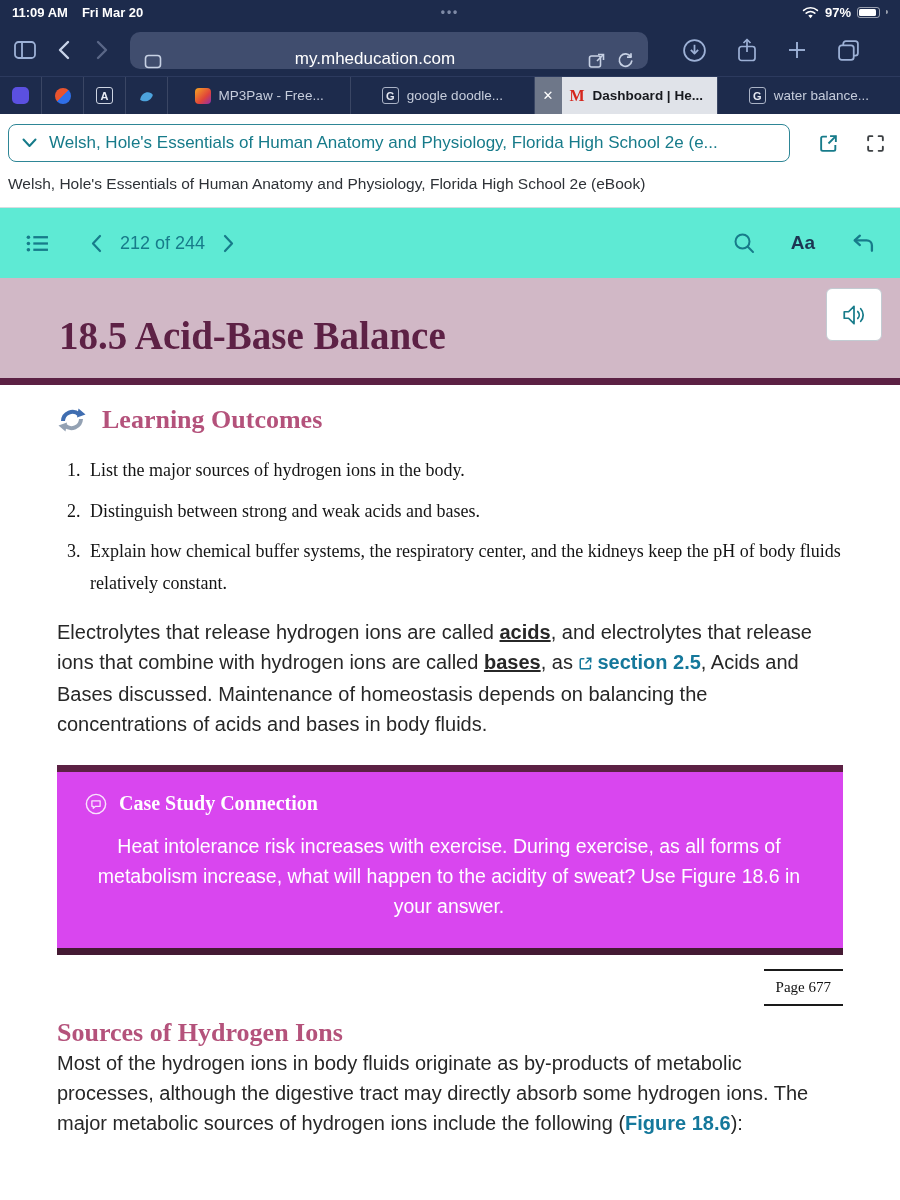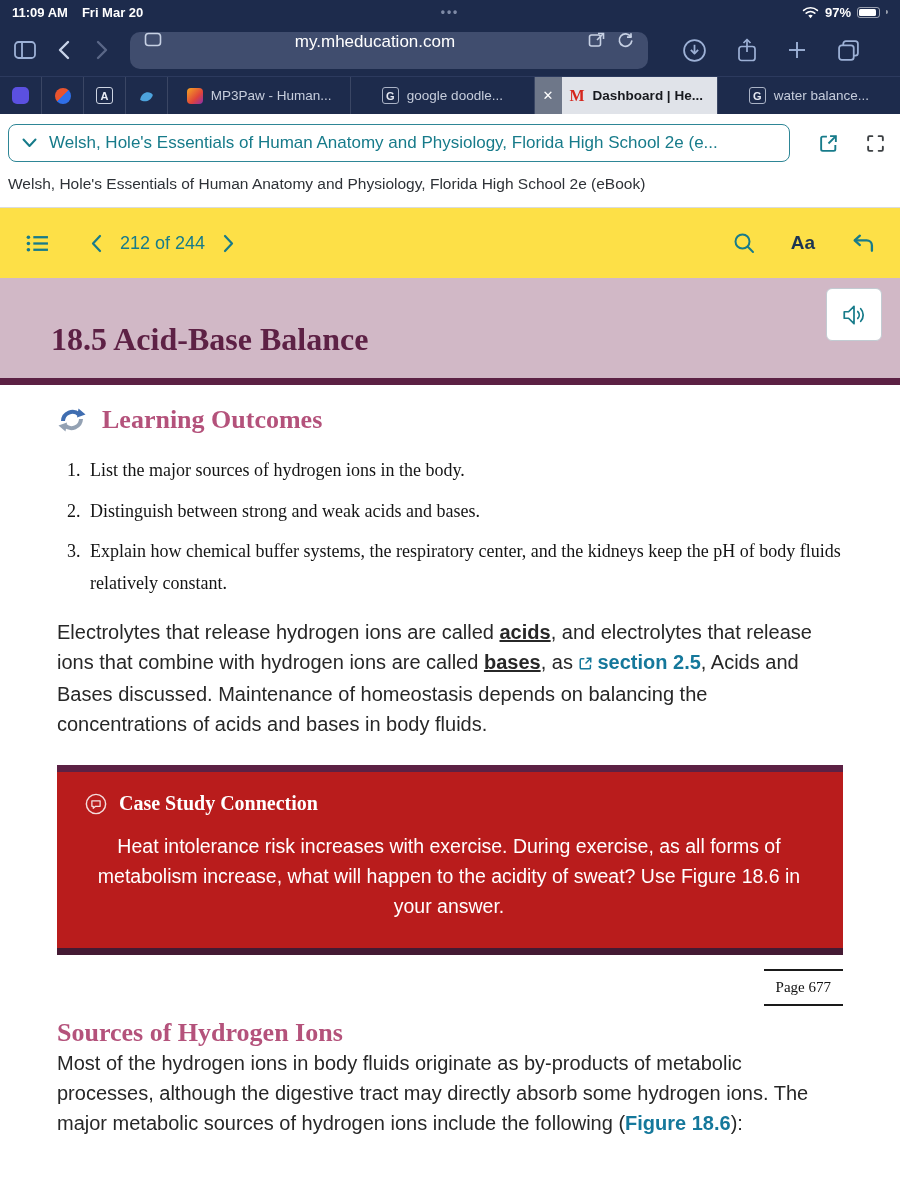--- a/index.html
+++ b/index.html
@@ -16,21 +16,21 @@
   .batt-fill { display:block; width:92%; height:100%; background:#fff; border-radius:1.5px; }
   .batt-nub { width:2px; height:4px; background:rgba(255,255,255,.55); border-radius:0 2px 2px 0; display:inline-block; }
 
   
   .toolbar { height:52px; background:#1d2b4c; display:flex; align-items:center; padding:0 14px; color:#9db1d6; }
   .tb-icon { display:inline-flex; align-items:center; justify-content:center; cursor:default; }
   .tb-icon.dim { color:#5a6787; }
   .tb-icon + .tb-icon { margin-left:0; }
   .toolbar .gap-s { margin-right:22px; } .toolbar .gap-m { margin-right:26px; }
   .addr { flex:0 0 518px; height:37px; margin-left:22px; background:#404d6e; border-radius:10px;
-    display:flex; align-items:flex-start; padding:0 14px; color:#c7d1e4; }
+    display:flex; align-items:flex-end; padding:0 14px; color:#c7d1e4; }
   .addr-url { flex:1; text-align:center; color:#fff; font-size:17px; }
   .addr .tb-icon { color:#c7d1e4; }
   .tb-right { display:flex; align-items:center; gap:30px; margin-left:34px; }
 
   
   .tab-bar { height:38px; background:#1d2b4c; display:flex; border-top:1px solid #2c3a5e; }
   .pinned { width:42px; display:flex; align-items:center; justify-content:center; border-right:1px solid #3a4664; }
   .fav { display:inline-flex; align-items:center; justify-content:center; }
   .fav-purple { width:17px; height:17px; border-radius:5px; background:#5b50e0; }
   .fav-red { width:16px; height:16px; border-radius:50%; background:linear-gradient(135deg,#e8542f 50%,#2f6fe8 50%); }
@@ -52,48 +52,48 @@
   .findbar { background:#fff; padding:10px 10px 0 8px; display:flex; align-items:center; height:48px; }
   .pill { flex:0 0 782px; height:38px; border:1.5px solid #2e8696; border-radius:8px; display:flex;
     align-items:center; gap:12px; padding:0 13px; color:#177b8a; font-size:17px; white-space:nowrap; overflow:hidden; }
   .find-icons { display:flex; align-items:center; gap:26px; margin-left:28px; }
   .ic-dark { color:#3c4043; }
 
   .page-title-row { background:#fff; padding:13px 10px 14px 8px; font-size:15.5px; color:#2e3237;
     border-bottom:1px solid #d9dce0; }
 
   
-  .reader-bar { height:70px; background:#fde047; display:flex; align-items:center; padding:0 26px; color:#177b8a; }
+  .reader-bar { height:70px; background:#5eead4; display:flex; align-items:center; padding:0 26px; color:#177b8a; }
   .reader-bar .toc { margin-right:42px; }
   .page-nav { display:flex; align-items:center; gap:18px; font-size:18px; }
   .reader-right { margin-left:auto; display:flex; align-items:center; gap:36px; }
   .aa { font-size:19px; font-weight:bold; color:#1c3552; }
 
   
   .band { height:100px; background:#d1b8c6; position:relative; }
-  .band h1 { position:absolute; left:51px; bottom:20px; font-family:"Liberation Serif",serif;
-    font-size:32px; font-weight:bold; color:#5d2145; }
+  .band h1 { position:absolute; left:59px; bottom:20px; font-family:"Liberation Serif",serif;
+    font-size:39px; font-weight:bold; color:#5d2145; }
   .audio-btn { position:absolute; top:10px; right:18px; width:56px; height:53px; background:#fff;
     border:1px solid #c2cbd2; border-radius:6px; display:flex; align-items:center; justify-content:center;
     color:#177b8a; }
   .rule { height:7px; background:#5c2144; }
 
   
   .main { padding:20px 57px 0 57px; background:#fff; }
   .lo-head { display:flex; align-items:center; gap:15px; margin-bottom:20px; }
   .lo-head h2, .sources-head { font-family:"Liberation Serif",serif; font-size:26px; font-weight:bold; color:#b4527b; }
   ol.outcomes { font-family:"Liberation Serif",serif; font-size:18px; color:#141414;
     padding-left:26px; margin:0 0 18px 2px; }
   ol.outcomes li { margin-bottom:9px; line-height:1.75; padding-left:5px; max-width:770px; }
   .para { font-size:20px; line-height:1.5; color:#272727; margin-bottom:26px; max-width:795px; }
   .term { font-weight:bold; text-decoration:underline; }
   .tlink { color:#15789b; font-weight:bold; white-space:nowrap; cursor:pointer; }
   .tlink .mini-ic { display:inline-block; vertical-align:-2px; margin-right:4px; }
 
-  .case { background:#b91c1c; border-top:7px solid #5c2144; border-bottom:7px solid #441a33;
+  .case { background:#d946ef; border-top:7px solid #5c2144; border-bottom:7px solid #441a33;
     padding:20px 30px 26px 28px; color:#fff; margin-bottom:14px; }
   .case-head { display:flex; align-items:center; gap:12px; margin-bottom:16px;
     font-family:"Liberation Serif",serif; font-size:20px; font-weight:bold; }
   .case-body { font-size:19.5px; line-height:1.55; max-width:748px;text-align:center; }
 
   .marker-row { display:flex; justify-content:flex-end; margin-bottom:12px; }
   .page-marker { border-top:2px solid #1a1a1a; border-bottom:2px solid #1a1a1a; padding:8px 12px;
     font-family:"Liberation Serif",serif; font-size:15px; color:#111; }
   .sources-head { }
 </style>
@@ -202,21 +202,21 @@
     </div>
   <div class="pinned">
     <span class="fav">
         <svg width="17" height="14" viewBox="0 0 16 13">
           <path d="M2 10 C3.5 2 11.5 1.5 14 5.5 C12 11.5 6 13 2 10 Z" fill="#4da3dd"></path>
         </svg>
       </span>
   </div>
   <div class="tab">
     <span class="fav fav-mp3"></span>
-    <span class="tab-label">MP3Paw - Human...</span>
+    <span class="tab-label">MP3Paw - Free...</span>
   </div>
   <div class="tab">
     <span class="fav fav-g">G</span>
     <span class="tab-label">google doodle...</span>
   </div>
   <div class="tab active">
     <span class="closebox">✕</span>
     <span class="tab-center">
       <span class="fav fav-m">M</span>
       <span class="tab-label">Dashboard | He...</span>

